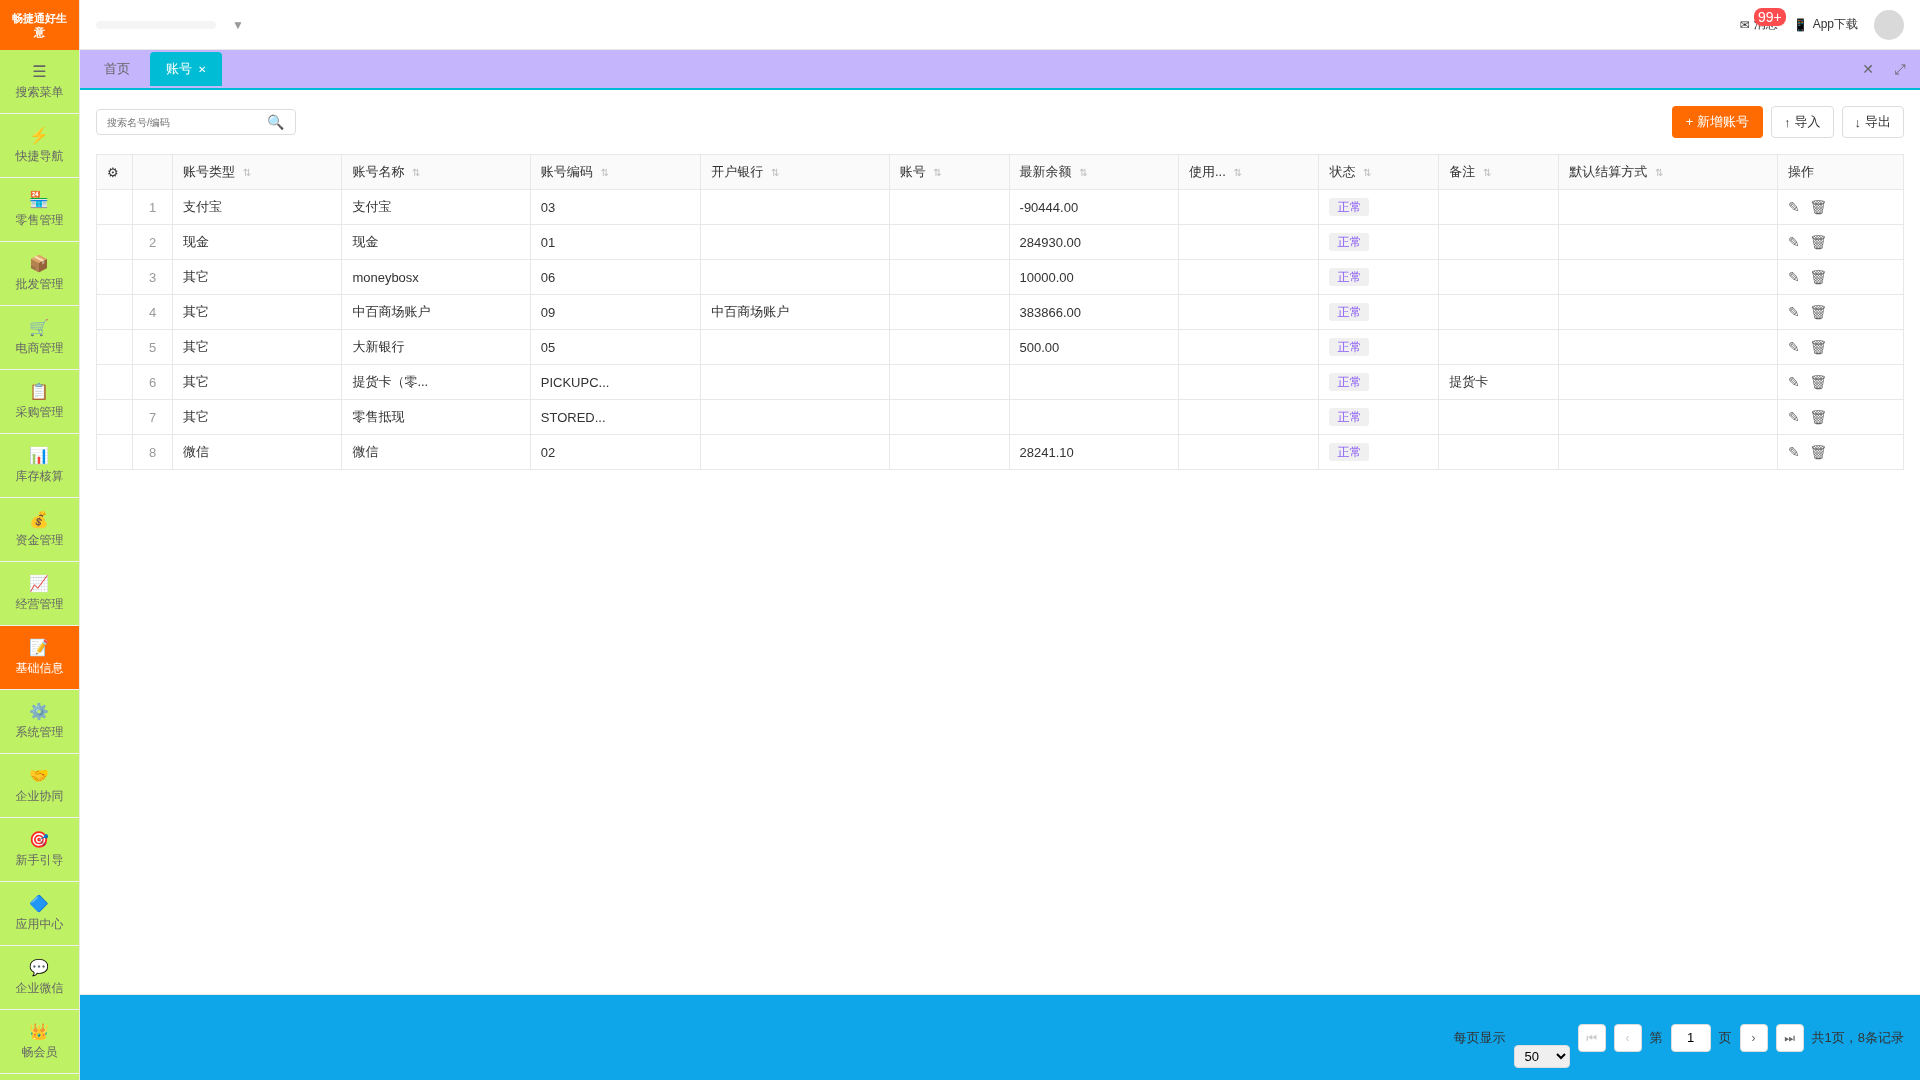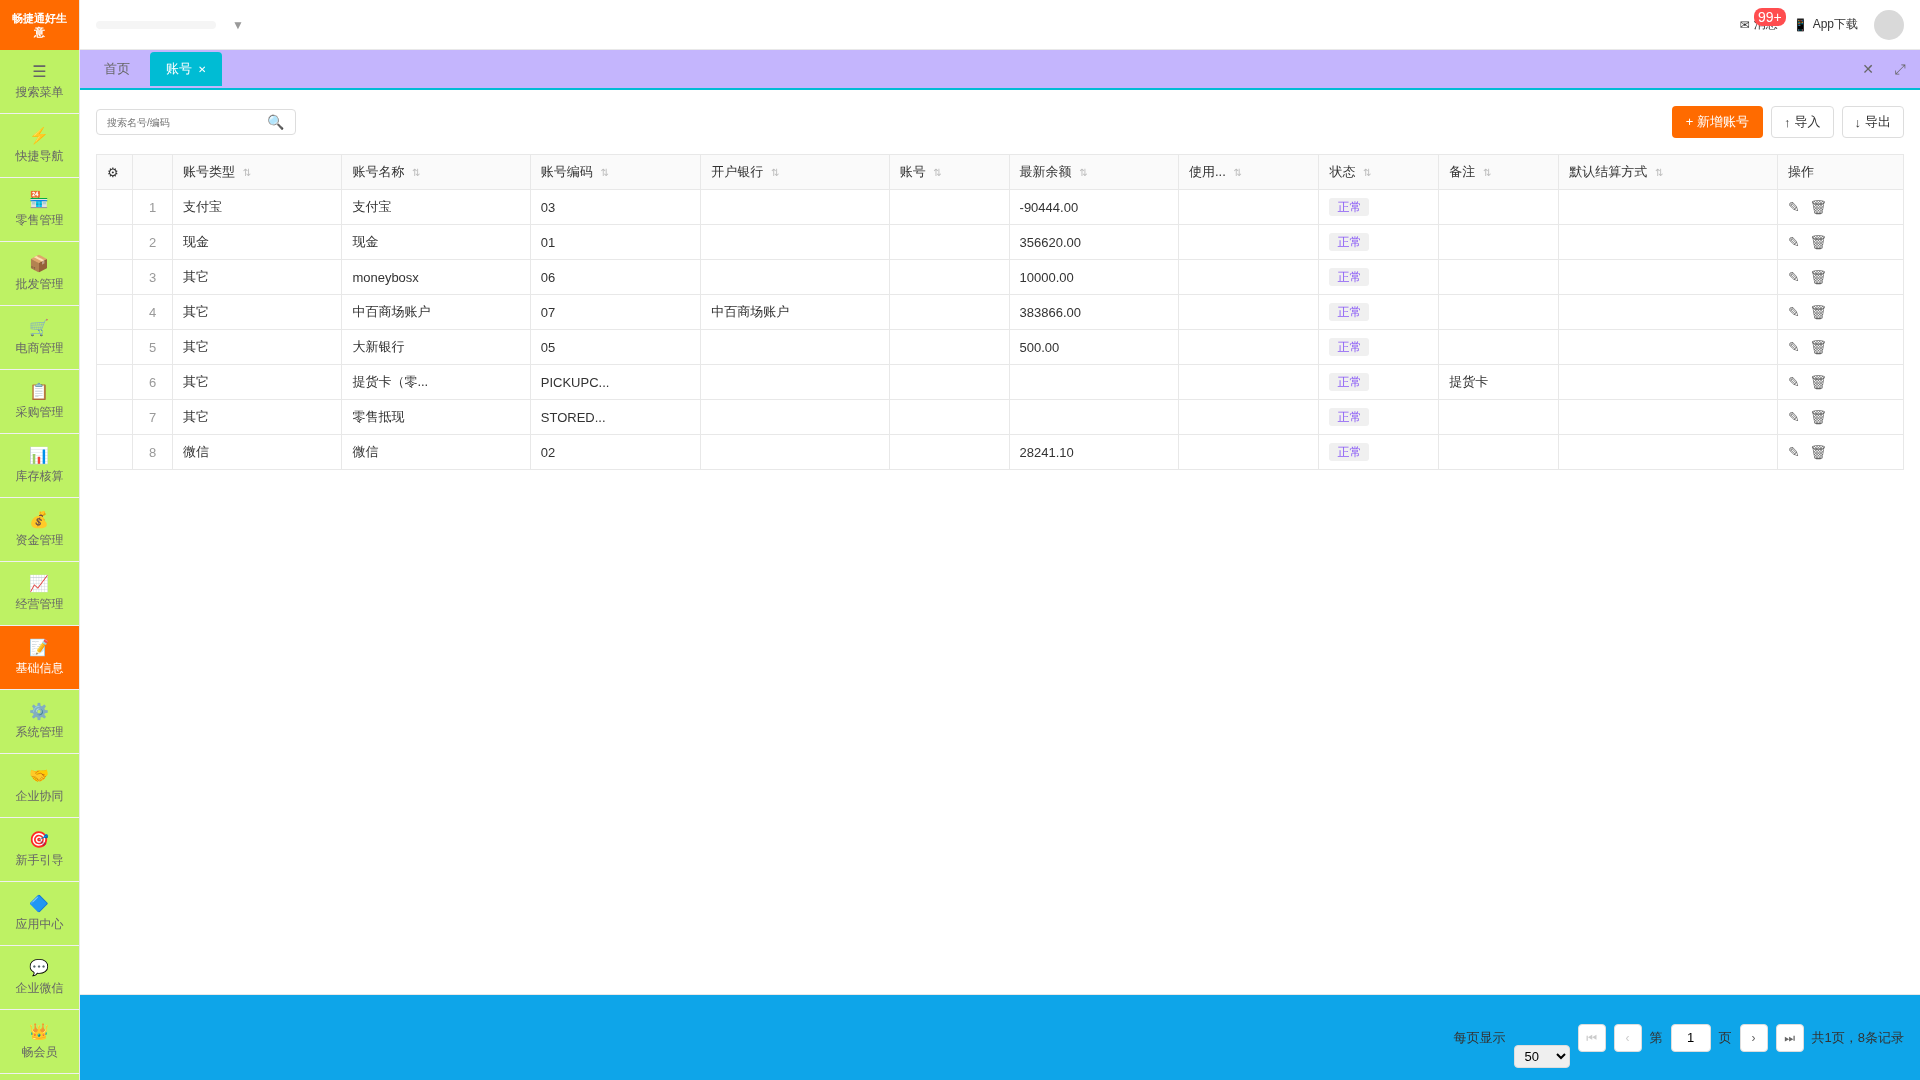--- a/index.html
+++ b/index.html
@@ -424,21 +424,21 @@
       </td>
     </tr>
           <tr>
       <td class="settings-col"></td>
       <td class="row-num">2</td>
       <td>现金</td>
       <td>现金</td>
       <td>01</td>
       <td></td>
       <td></td>
-      <td>356620.00</td>
+      <td>284930.00</td>
       <td></td>
       <td><span class="status-badge normal">正常</span></td>
       <td></td>
       <td></td>
       <td>
         <span class="action-btn">✎</span>
         <span class="action-btn">🗑</span>
       </td>
     </tr>
           <tr>
@@ -457,21 +457,21 @@
       <td>
         <span class="action-btn">✎</span>
         <span class="action-btn">🗑</span>
       </td>
     </tr>
           <tr>
       <td class="settings-col"></td>
       <td class="row-num">4</td>
       <td>其它</td>
       <td>中百商场账户</td>
-      <td>07</td>
+      <td>09</td>
       <td>中百商场账户</td>
       <td></td>
       <td>383866.00</td>
       <td></td>
       <td><span class="status-badge normal">正常</span></td>
       <td></td>
       <td></td>
       <td>
         <span class="action-btn">✎</span>
         <span class="action-btn">🗑</span>

